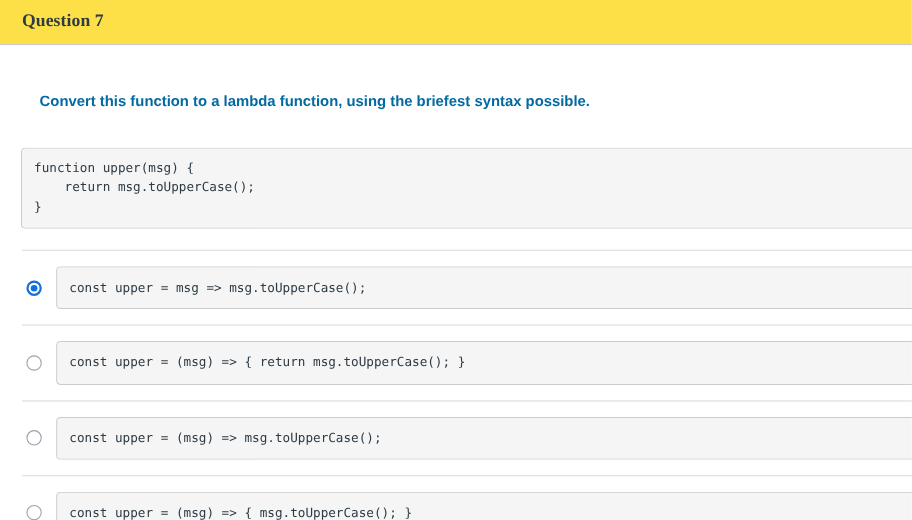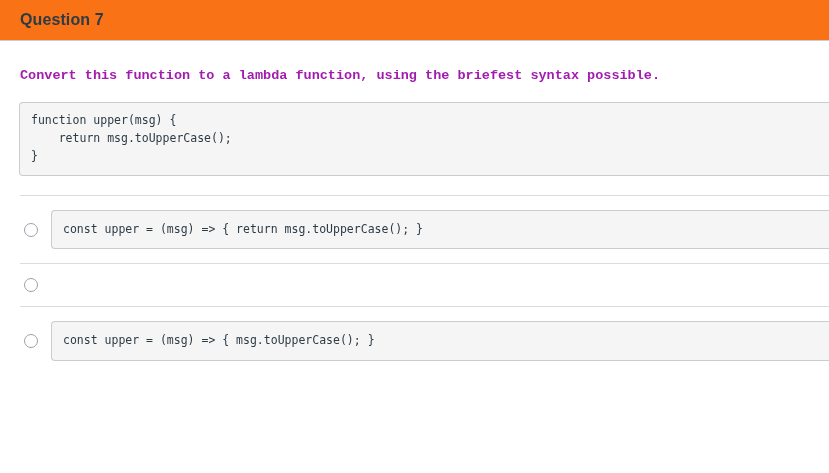--- a/index.html
+++ b/index.html
@@ -11,46 +11,46 @@
     width: 829px;
     height: 473px;
     overflow: hidden;
     font-family: "Liberation Sans", sans-serif;
     color: #2d3b45;
   }
 
   
   .q-header {
     height: 41px;
-    background: #f97316;
+    background: #fde047;
     border-bottom: 1px solid #c7cdd1;
     display: flex;
     align-items: center;
     padding: 0 0 0 20px;
     box-sizing: border-box;
+    font-family: Liberation Serif, serif;
   }
   .q-header-title {
     font-size: 16px;
     font-weight: bold;
     color: #2d3b45;
     letter-spacing: 0.1px;
   }
 
   
   .q-body {
     padding: 0;
   }
   .q-prompt {
-    margin: 0;
+    margin: 16px;
     padding: 26px 20px 0 20px;
     font-size: 13.5px;
     font-weight: bold;
-    color: #a21caf;
+    color: #0369a1;
     line-height: 1.4;
-    font-family: Liberation Mono, monospace;
   }
 
   
   .code-wrap {
     padding: 16px 15px 0 19px;
   }
   pre.code-block {
     margin: 0;
     background: #f5f5f5;
     border: 1px solid #c7cdd1;
@@ -135,28 +135,33 @@
   <p class="q-prompt">Convert this function to a lambda function, using the briefest syntax possible.</p>
 
   <div class="code-wrap">
     <pre class="code-block">function upper(msg) {
     return msg.toUpperCase();
 }</pre>
   </div>
 
   <div class="answers">
 
+    <div class="answer-row">
+      <span class="radio selected"></span>
+      <pre class="answer-code">const upper = msg =&gt; msg.toUpperCase();</pre>
+    </div>
 
     <div class="answer-row">
       <span class="radio"></span>
       <pre class="answer-code">const upper = (msg) =&gt; { return msg.toUpperCase(); }</pre>
     </div>
 
     <div class="answer-row">
       <span class="radio"></span>
+      <pre class="answer-code">const upper = (msg) =&gt; msg.toUpperCase();</pre>
     </div>
 
     <div class="answer-row">
       <span class="radio"></span>
       <pre class="answer-code">const upper = (msg) =&gt; { msg.toUpperCase(); }</pre>
     </div>
 
   </div>
 </div>
 

